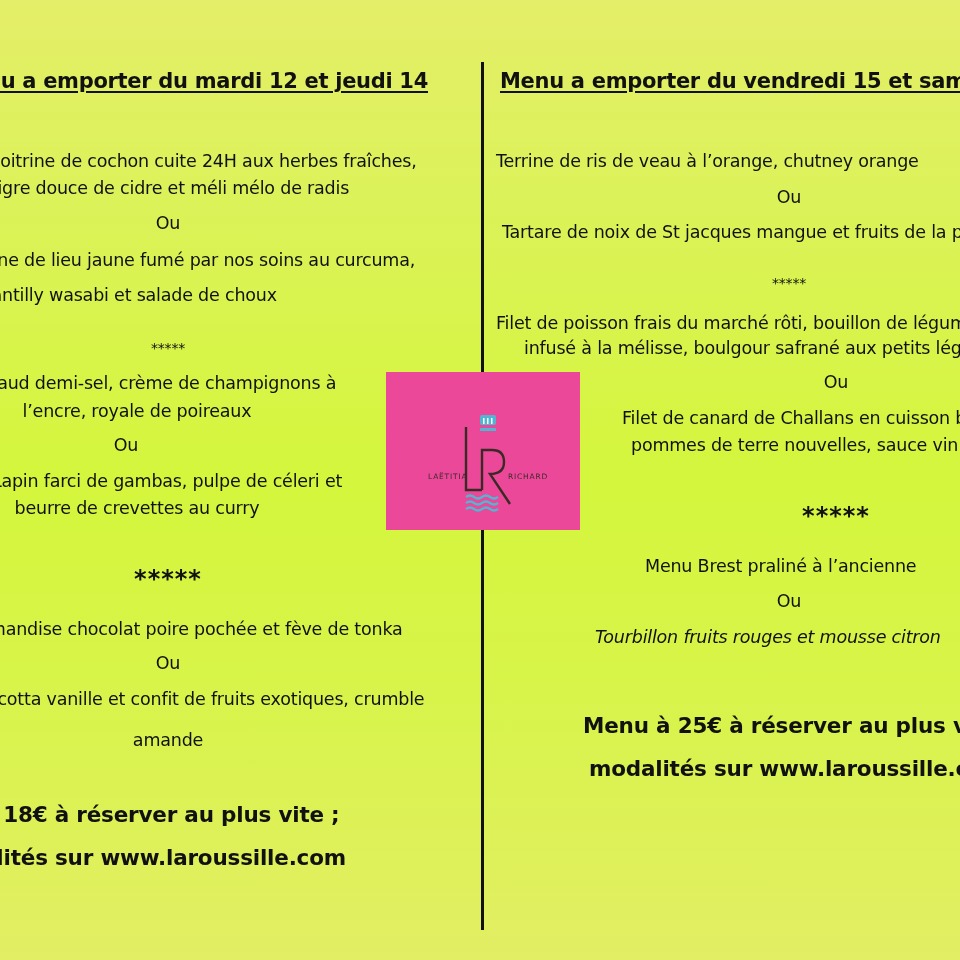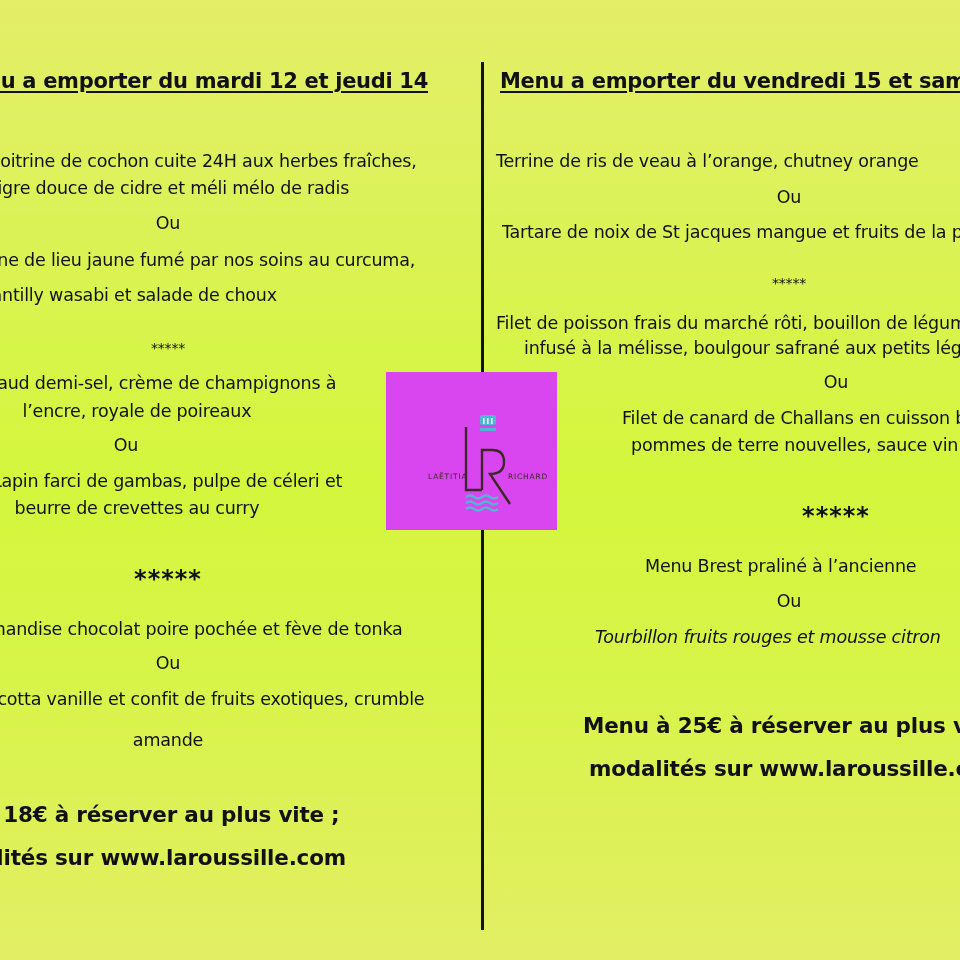--- a/index.html
+++ b/index.html
@@ -9,21 +9,21 @@
     font-family: "DejaVu Sans", "Liberation Sans", sans-serif;
     color:#111;
   }
   .t { position:absolute; white-space:nowrap; font-size:17.5px; line-height:22px; letter-spacing:-0.2px; }
   .c { text-align:center; }
   .title { font-weight:bold; font-size:21px; text-decoration:underline; text-decoration-thickness:2px; text-underline-offset:3px; letter-spacing:-0.3px; }
   .stars-sm { font-size:14px; }
   .stars-lg { font-size:24px; font-weight:bold; letter-spacing:1px; }
   .price { font-size:21.5px; font-weight:bold; letter-spacing:-0.2px; line-height:26px; }
   .divider { position:absolute; left:481px; top:62px; width:3px; height:868px; background:#111; }
-  .logo-box { position:absolute; left:386px; top:372px; width:171px; height:158px; background:#d946ef; }
+  .logo-box { position:absolute; left:386px; top:372px; width:194px; height:158px; background:#ec4899; }
   .logo-box svg { display:block; }
 </style>
 </head>
 <body>
 
 <div>
   <div class="t c title" style="left:-82px; top:70px; width:510px; text-align:right;"><span>Menu a emporter du mardi 12 et jeudi 14</span></div>
 
   <div class="t c" style="left:-132px; top:150px; width:600px;">Lard de poitrine de cochon cuite 24H aux herbes fraîches,</div>
   <div class="t c" style="left:-132px; top:177px; width:600px;">aigre douce de cidre et méli mélo de radis</div>

